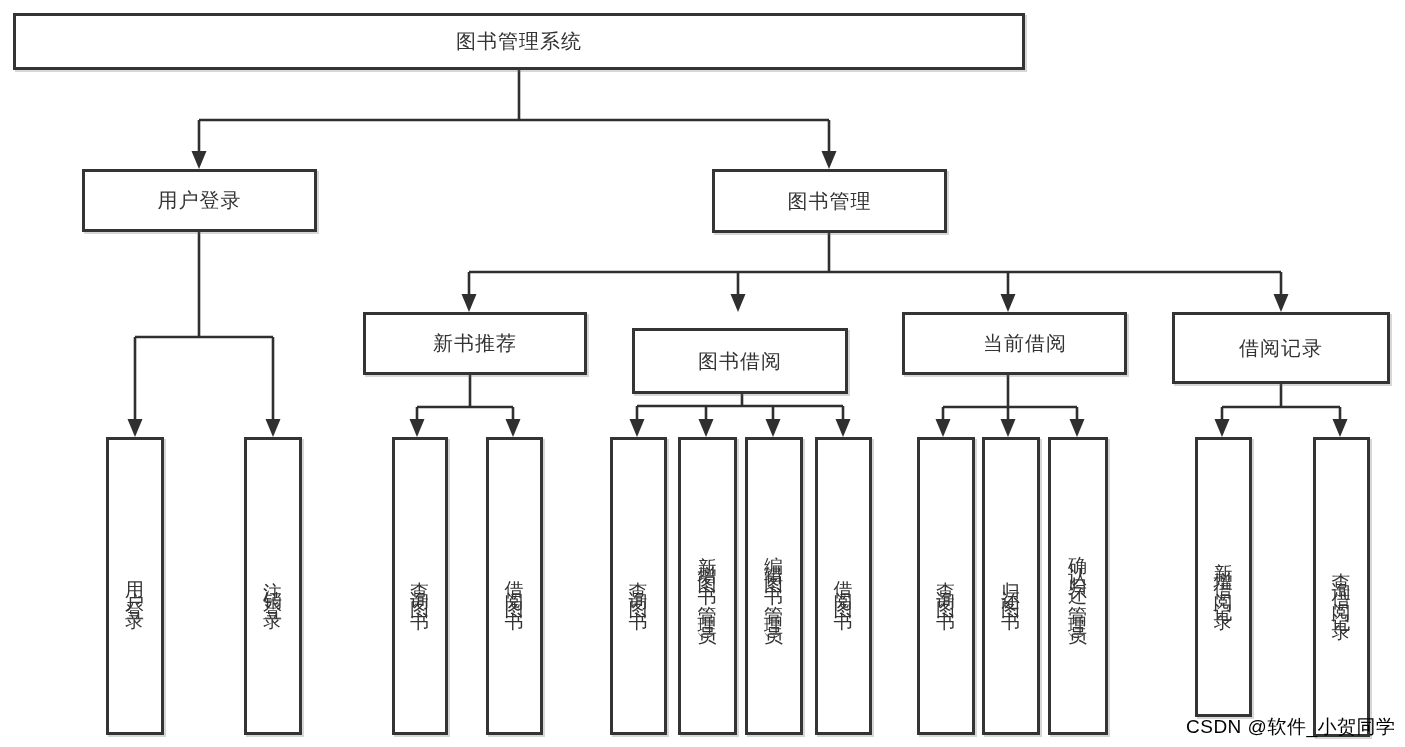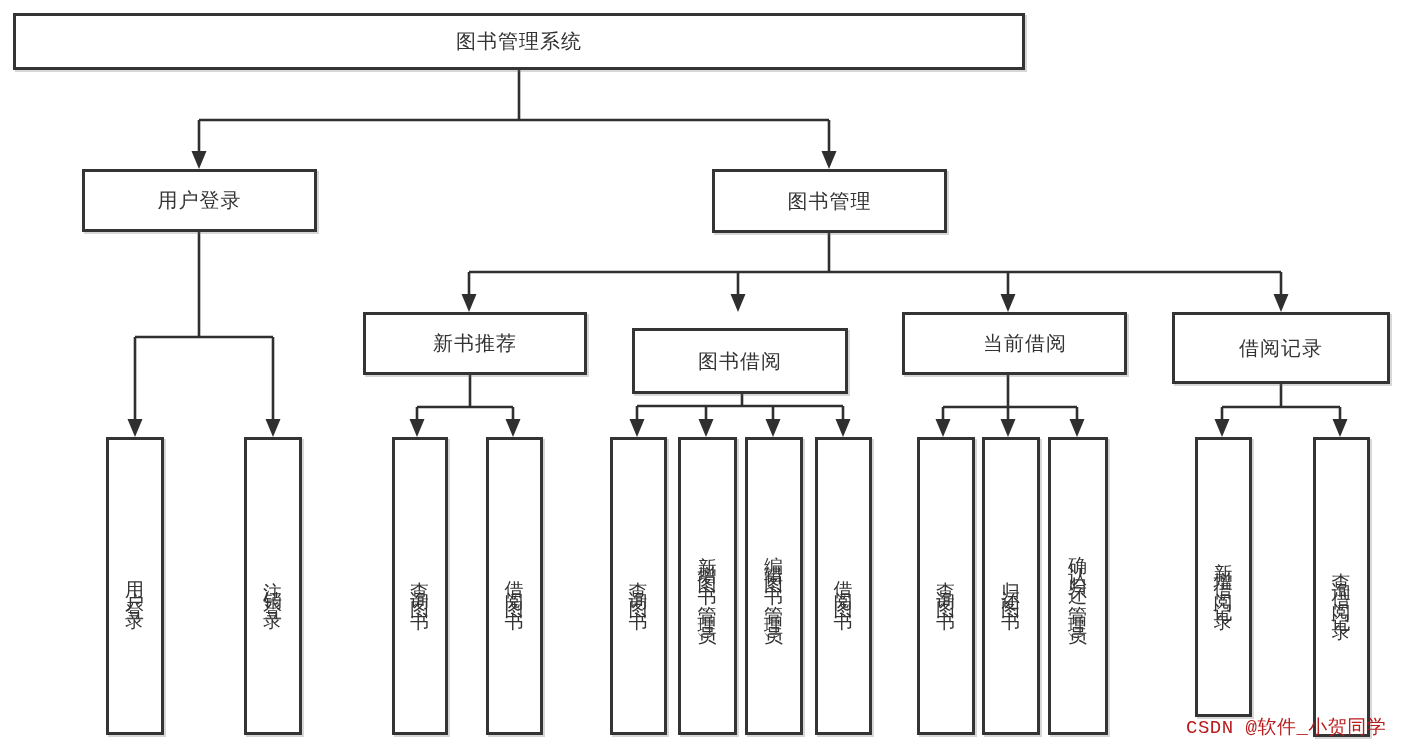--- a/index.html
+++ b/index.html
@@ -32,24 +32,23 @@
     text-orientation:mixed;
     letter-spacing:10px;
     line-height:1;
     color:#333333;
   }
   .watermark{
     position:absolute;
     z-index:5;
     left:1186px;top:714px;
     font-size:19px;
-    color:#b91c1c;
+    color:#000000;
     white-space:nowrap;
     letter-spacing:0.5px;
-    font-family:Liberation Mono, monospace;
   }
 </style>
 </head>
 <body>
 
 <div class="stage">
 
   <svg class="connectors" width="1405" height="747" viewBox="0 0 1405 747">
 
     <g>

